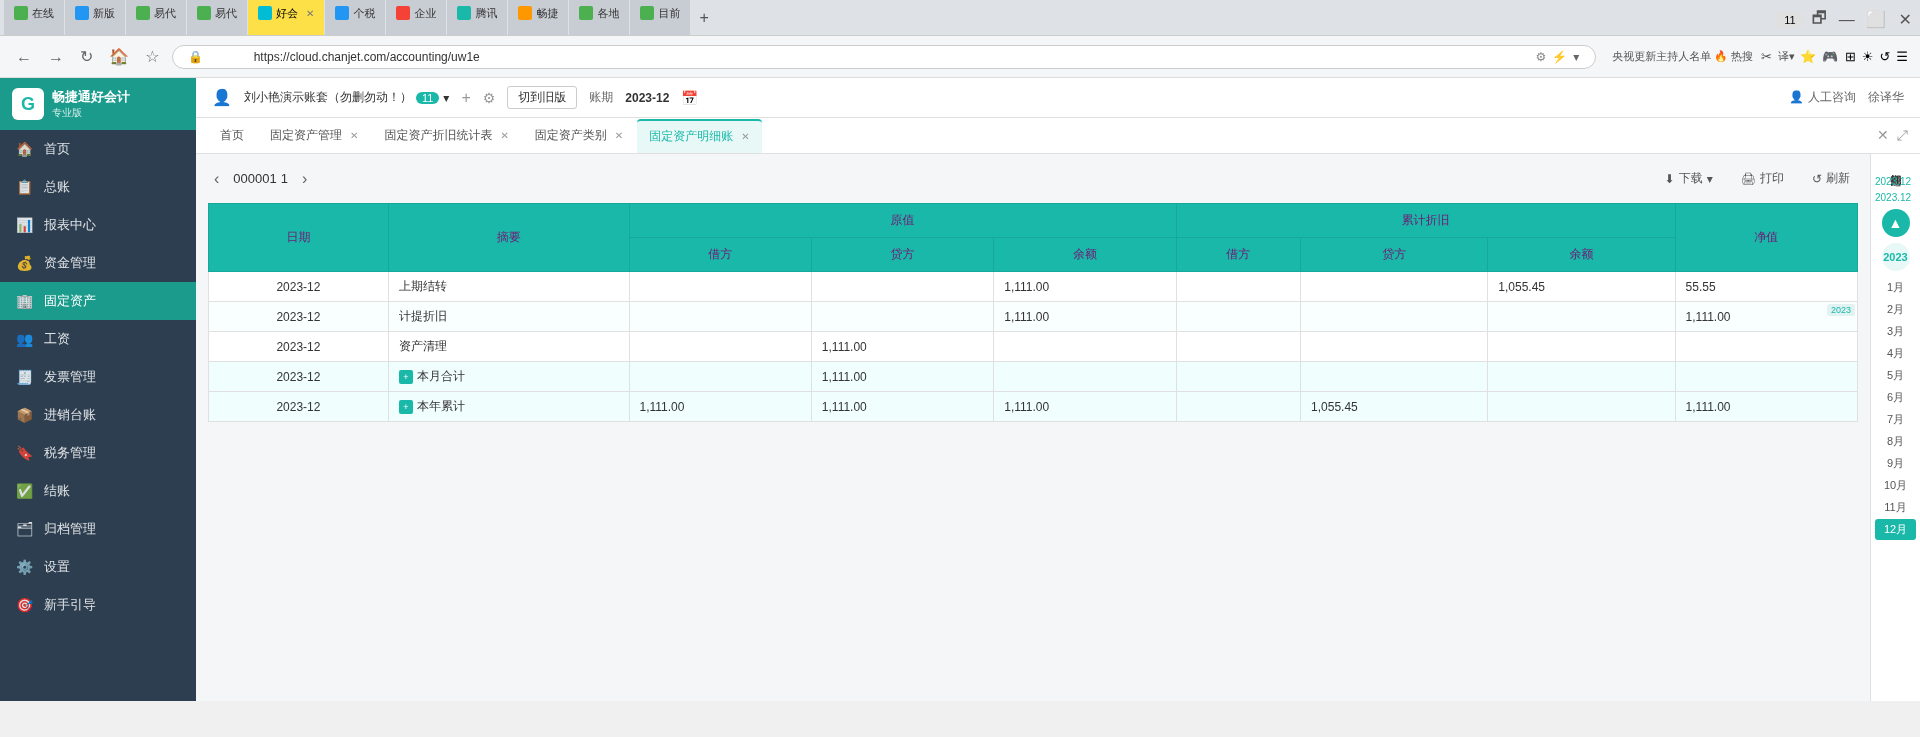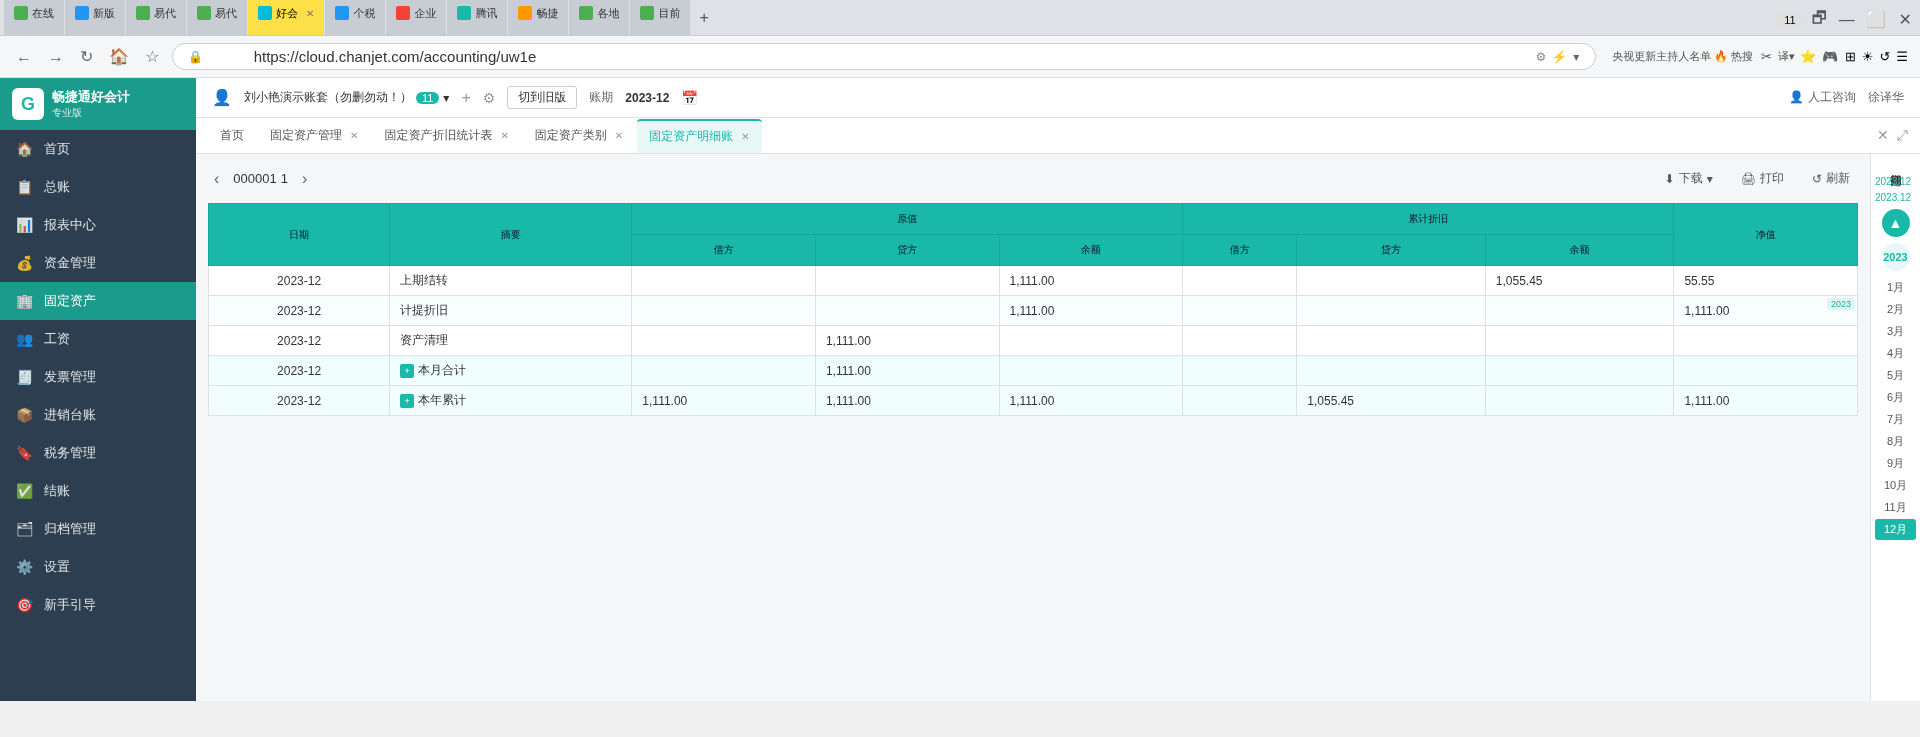--- a/index.html
+++ b/index.html
@@ -44,21 +44,21 @@
 
     
     .toolbar-row { display: flex; align-items: center; gap: 8px; margin-bottom: 12px; }
     .nav-arrow { cursor: pointer; color: #666; font-size: 16px; padding: 2px 6px; }
     .account-num { display: flex; align-items: center; gap: 4px; font-size: 13px; color: #333; }
     .toolbar-right { margin-left: auto; display: flex; align-items: center; gap: 12px; }
     .toolbar-btn { display: flex; align-items: center; gap: 4px; color: #555; cursor: pointer; font-size: 12px; padding: 4px 8px; border-radius: 3px; }
 
     
     .ledger-table { width: 100%; border-collapse: collapse; background: #fff; }
-    .ledger-table th { background: #1ab8a8; color: #0f172a; padding: 8px 10px; text-align: center; font-size: 10px; font-weight: normal; border: 1px solid #16a89a; }
+    .ledger-table th { background: #1ab8a8; color: #701a75; padding: 8px 10px; text-align: center; font-size: 12px; font-weight: normal; border: 1px solid #16a89a; }
     .ledger-table td { padding: 6px 10px; text-align: left; font-size: 12px; border: 1px solid #e0e0e0; color: #333; }
     .ledger-table td.text-left { text-align: left; }
     .ledger-table td.text-center { text-align: center; }
     .ledger-table tr:nth-child(even) { background: #f9fffe; }
 
     .row-label { display: flex; align-items: center; gap: 4px; }
     .row-icon { width: 14px; height: 14px; background: #1ab8a8; border-radius: 2px; display: inline-flex; align-items: center; justify-content: center; color: #fff; font-size: 9px; flex-shrink: 0; }
 
     
     .right-panel { width: 50px; background: #fff; border-left: 1px solid #e0e0e0; display: flex; flex-direction: column; align-items: center; padding-top: 8px; }
@@ -141,21 +141,21 @@
 </div>
 
 <div class="browser-nav">
   <span class="nav-btn">←</span>
   <span class="nav-btn">→</span>
   <span class="nav-btn">↻</span>
   <span class="nav-btn">🏠</span>
   <span class="nav-btn">☆</span>
   <div class="url-bar">
     <span style="color:#1a9;font-size:12px;">🔒</span>
-    <span style="font-size:15px;color:#333;flex:1;padding-left:44px;">https://cloud.chanjet.com/accounting/uw1e</span>
+    <span style="font-size:12px;color:#333;flex:1;padding-left:44px;">https://cloud.chanjet.com/accounting/uw1e</span>
     <span style="color:#888;">⚙</span>
     <span style="color:#f90;">⚡</span>
     <span style="color:#666;">▾</span>
   </div>
   <div style="display:flex;align-items:center;gap:6px;margin-left:8px;">
     <span style="font-size:11px;color:#555;">央视更新主持人名单 🔥 热搜</span>
   </div>
   <div style="margin-left:auto;display:flex;align-items:center;gap:6px;">
     <span style="font-size:13px;color:#555;">✂</span>
     <span style="font-size:11px;color:#555;">译▾</span>

